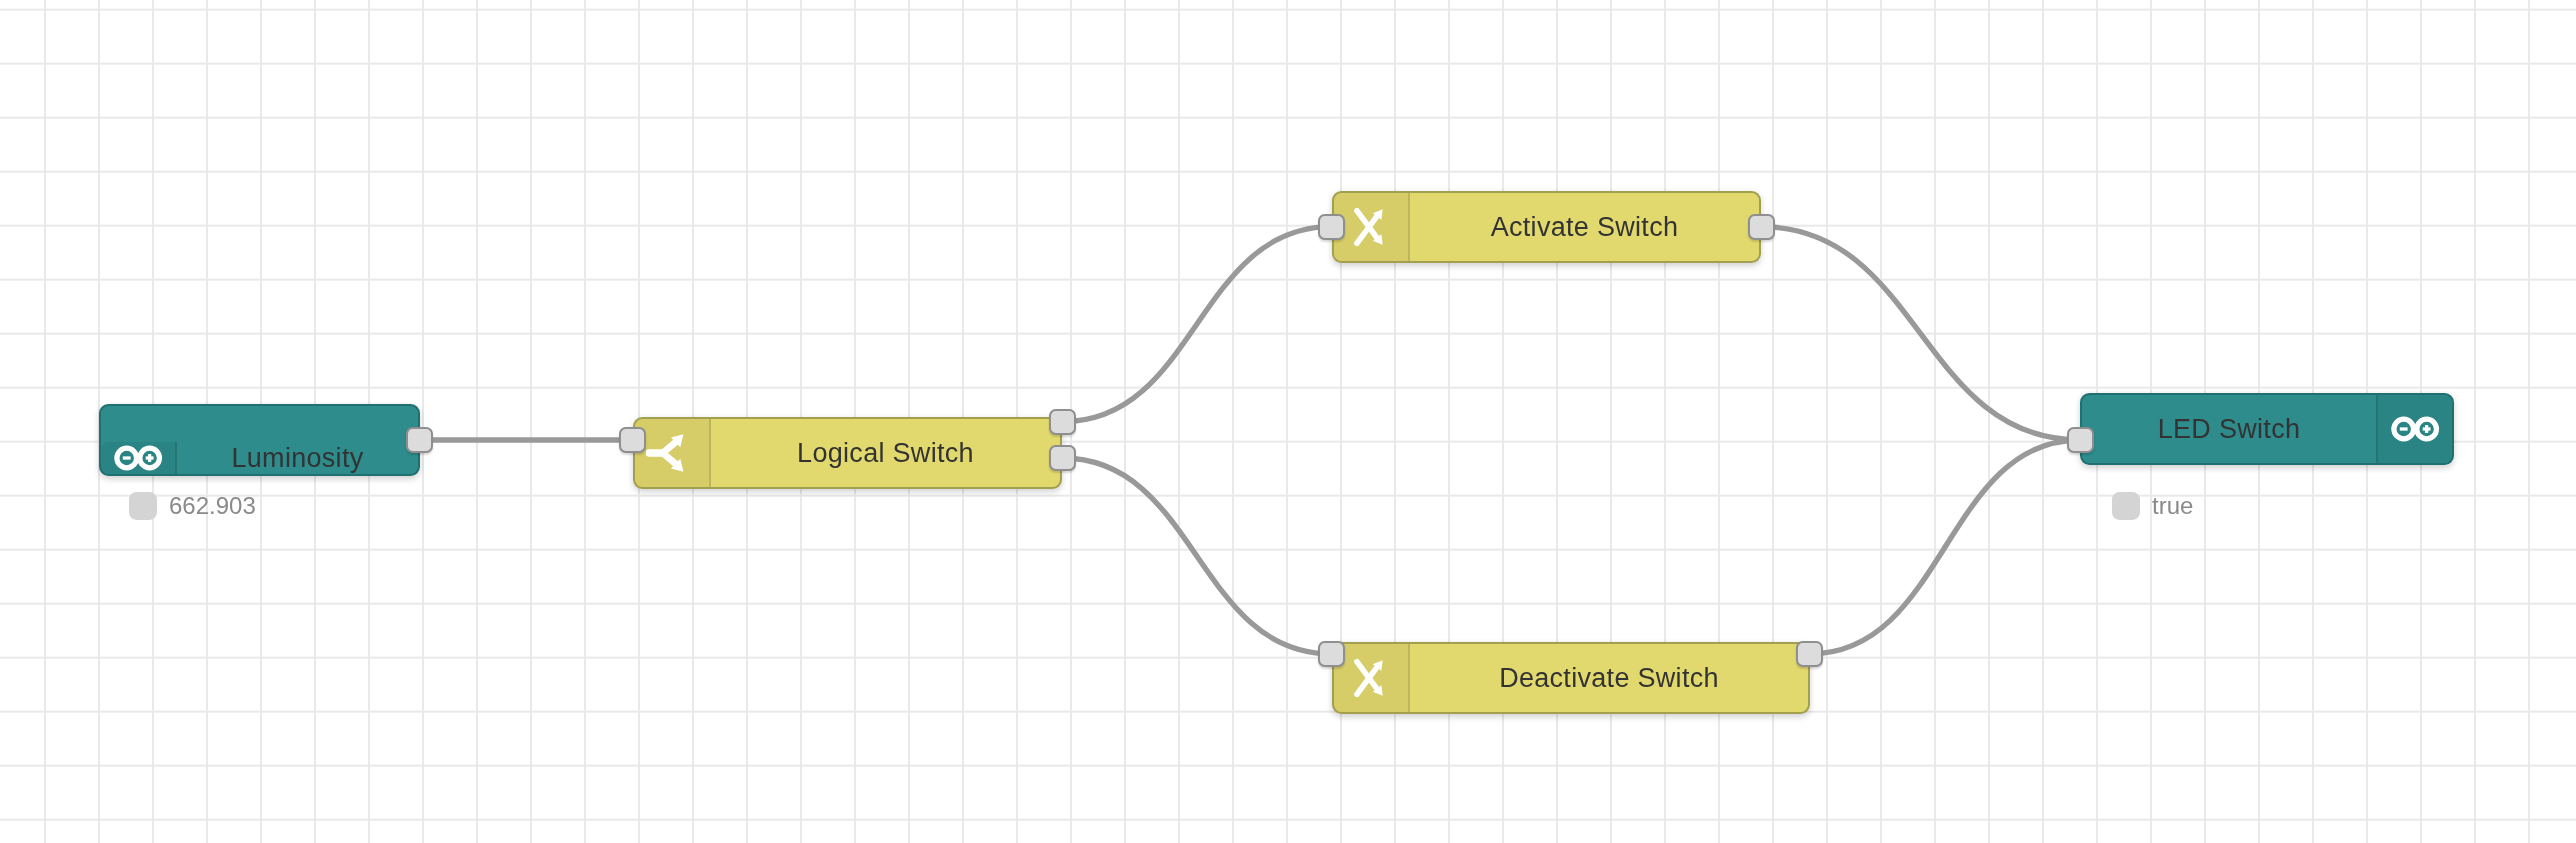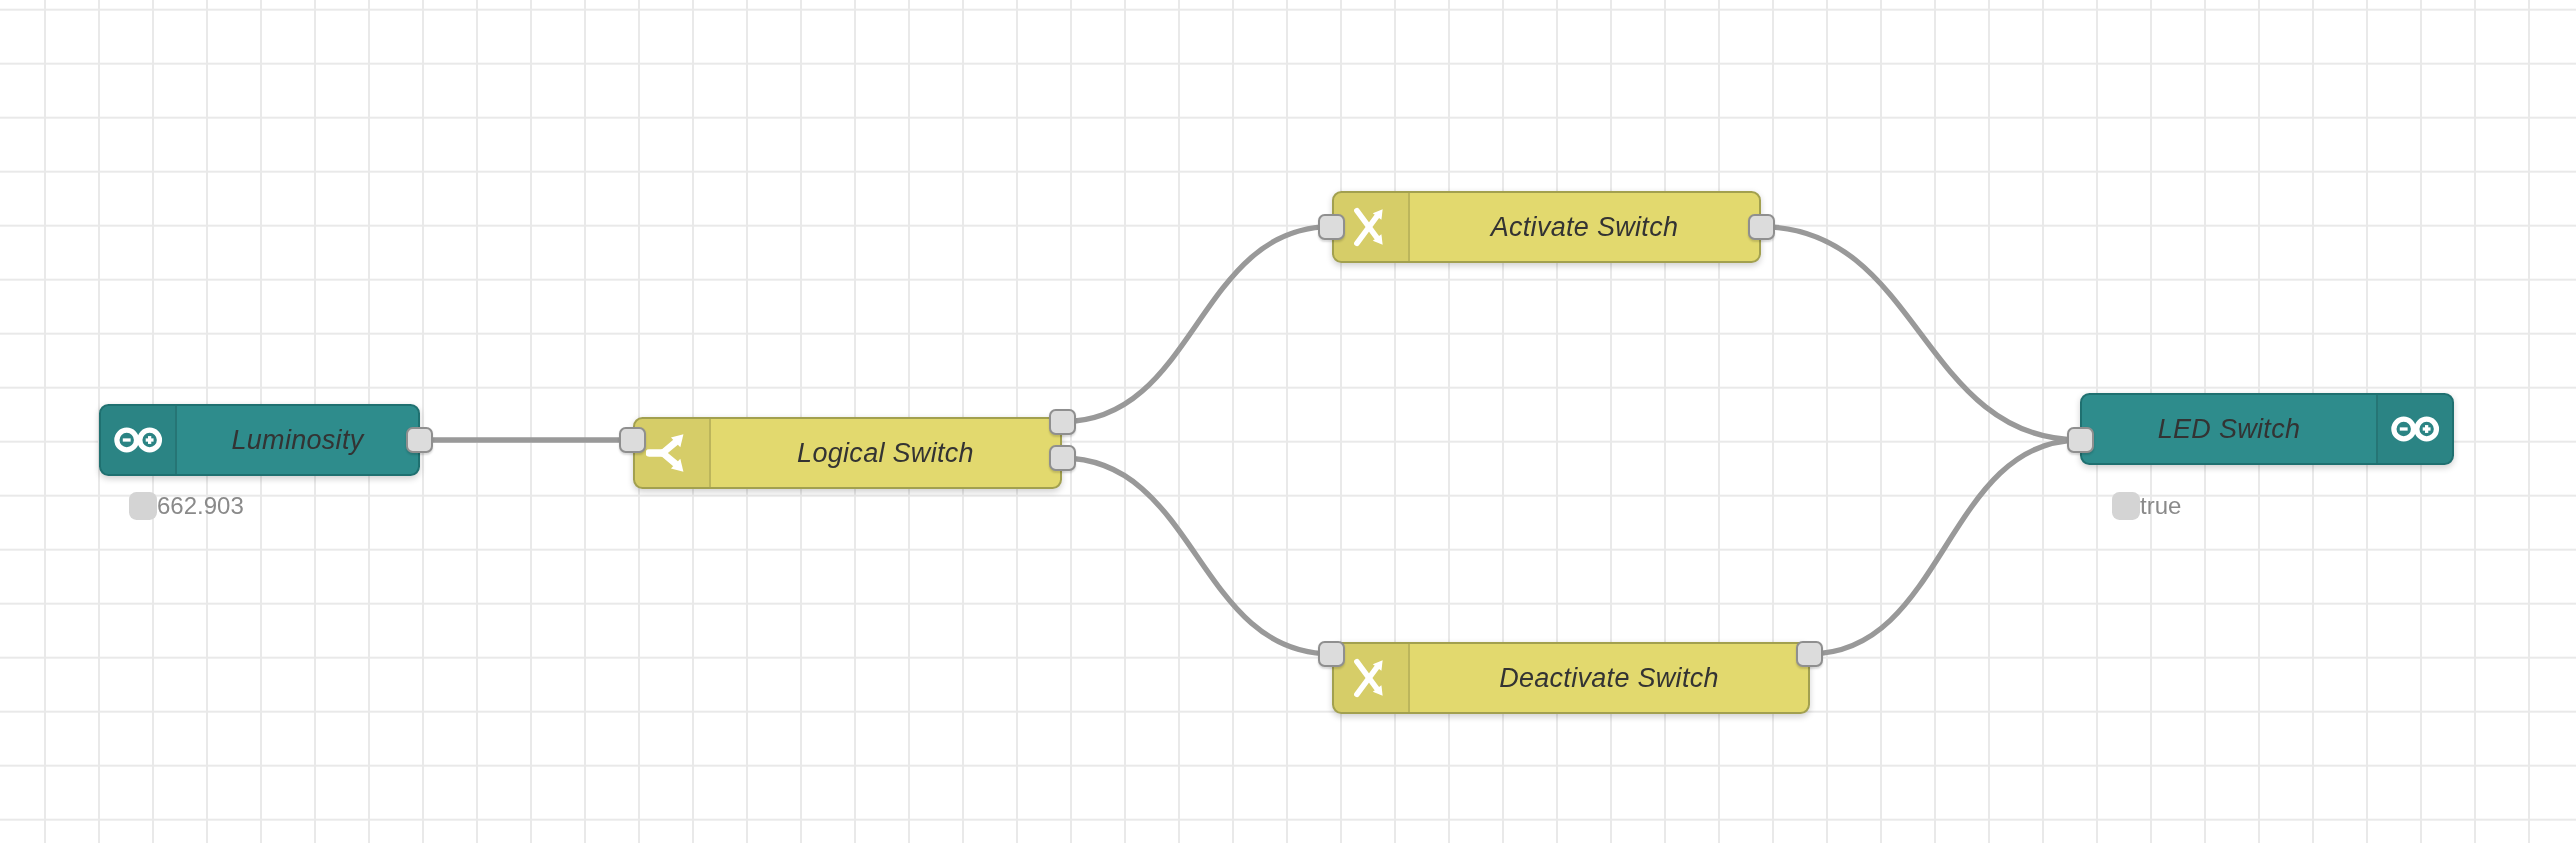--- a/index.html
+++ b/index.html
@@ -26,48 +26,48 @@
 
   .icon-region{
     flex:0 0 74px;display:flex;align-items:center;justify-content:center;
     background:rgba(0,0,0,0.05);
   }
   .icon-left .icon-region{border-right:2px solid rgba(0,0,0,0.12);border-radius:7.4px 0 0 7.4px;}
   .icon-right .icon-region{border-left:2px solid rgba(0,0,0,0.12);border-radius:0 7.4px 7.4px 0;}
 
   .node-label{
     flex:1;display:flex;align-items:center;justify-content:center;
-    font-size:27px;font-style:italic;font-weight:500;color:#333333;
+    font-size:27px;font-weight:500;color:#333333;
     white-space:nowrap;letter-spacing:0.3px;
   }
 
   .port{
     position:absolute;width:27px;height:25.5px;z-index:3;box-sizing:border-box;
     background:#dcdcdc;border:2.7px solid #8f8f8f;border-radius:6.7px;
     box-shadow:0 1.3px 2px rgba(0,0,0,0.15);
   }
 
-  .status{position:absolute;z-index:2;display:flex;align-items:center;justify-content:flex-end;}
+  .status{position:absolute;z-index:2;display:flex;align-items:center;gap:12px;justify-content:flex-end;}
   .status-badge{width:28px;height:28px;border-radius:7.4px;background:#d4d4d4;}
   .status-text{font-size:24px;color:#8a8a8a;}
 
   .icon-svg{display:block;}
 </style>
 </head>
 <body>
 
 <svg class="wires" width="2576" height="843" viewBox="0 0 3840 1257">
   <path d="M625 656 H943"></path>
   <path d="M1583 629 C1784 629 1784 338 1985 338"></path>
   <path d="M1583 683 C1784 683 1784 975 1985 975"></path>
   <path d="M2625 338 C2863 338 2863 656 3101 656"></path>
   <path d="M2698 975 C2900 975 2900 656 3101 656"></path>
 </svg>
 
-<div class="node teal icon-left" style="left:99px;top:404px;width:321px;">
+<div class="node teal icon-left" style="left:99px;top:404px;width:321px;align-items:flex-end;">
   <div class="icon-region">
     <svg class="icon-svg" width="55" height="32" viewBox="0 0 84 48">
       <circle cx="24" cy="24" r="15" stroke="#ffffff" stroke-width="8" fill="none"></circle>
       <circle cx="59" cy="24" r="15" stroke="#ffffff" stroke-width="8" fill="none"></circle>
       <line x1="18" y1="24" x2="30" y2="24" stroke="#ffffff" stroke-width="5"></line>
       <line x1="53" y1="24" x2="65" y2="24" stroke="#ffffff" stroke-width="5"></line>
       <line x1="59" y1="18" x2="59" y2="30" stroke="#ffffff" stroke-width="5"></line>
     </svg>
   </div>
   <div class="node-label">Luminosity</div>

